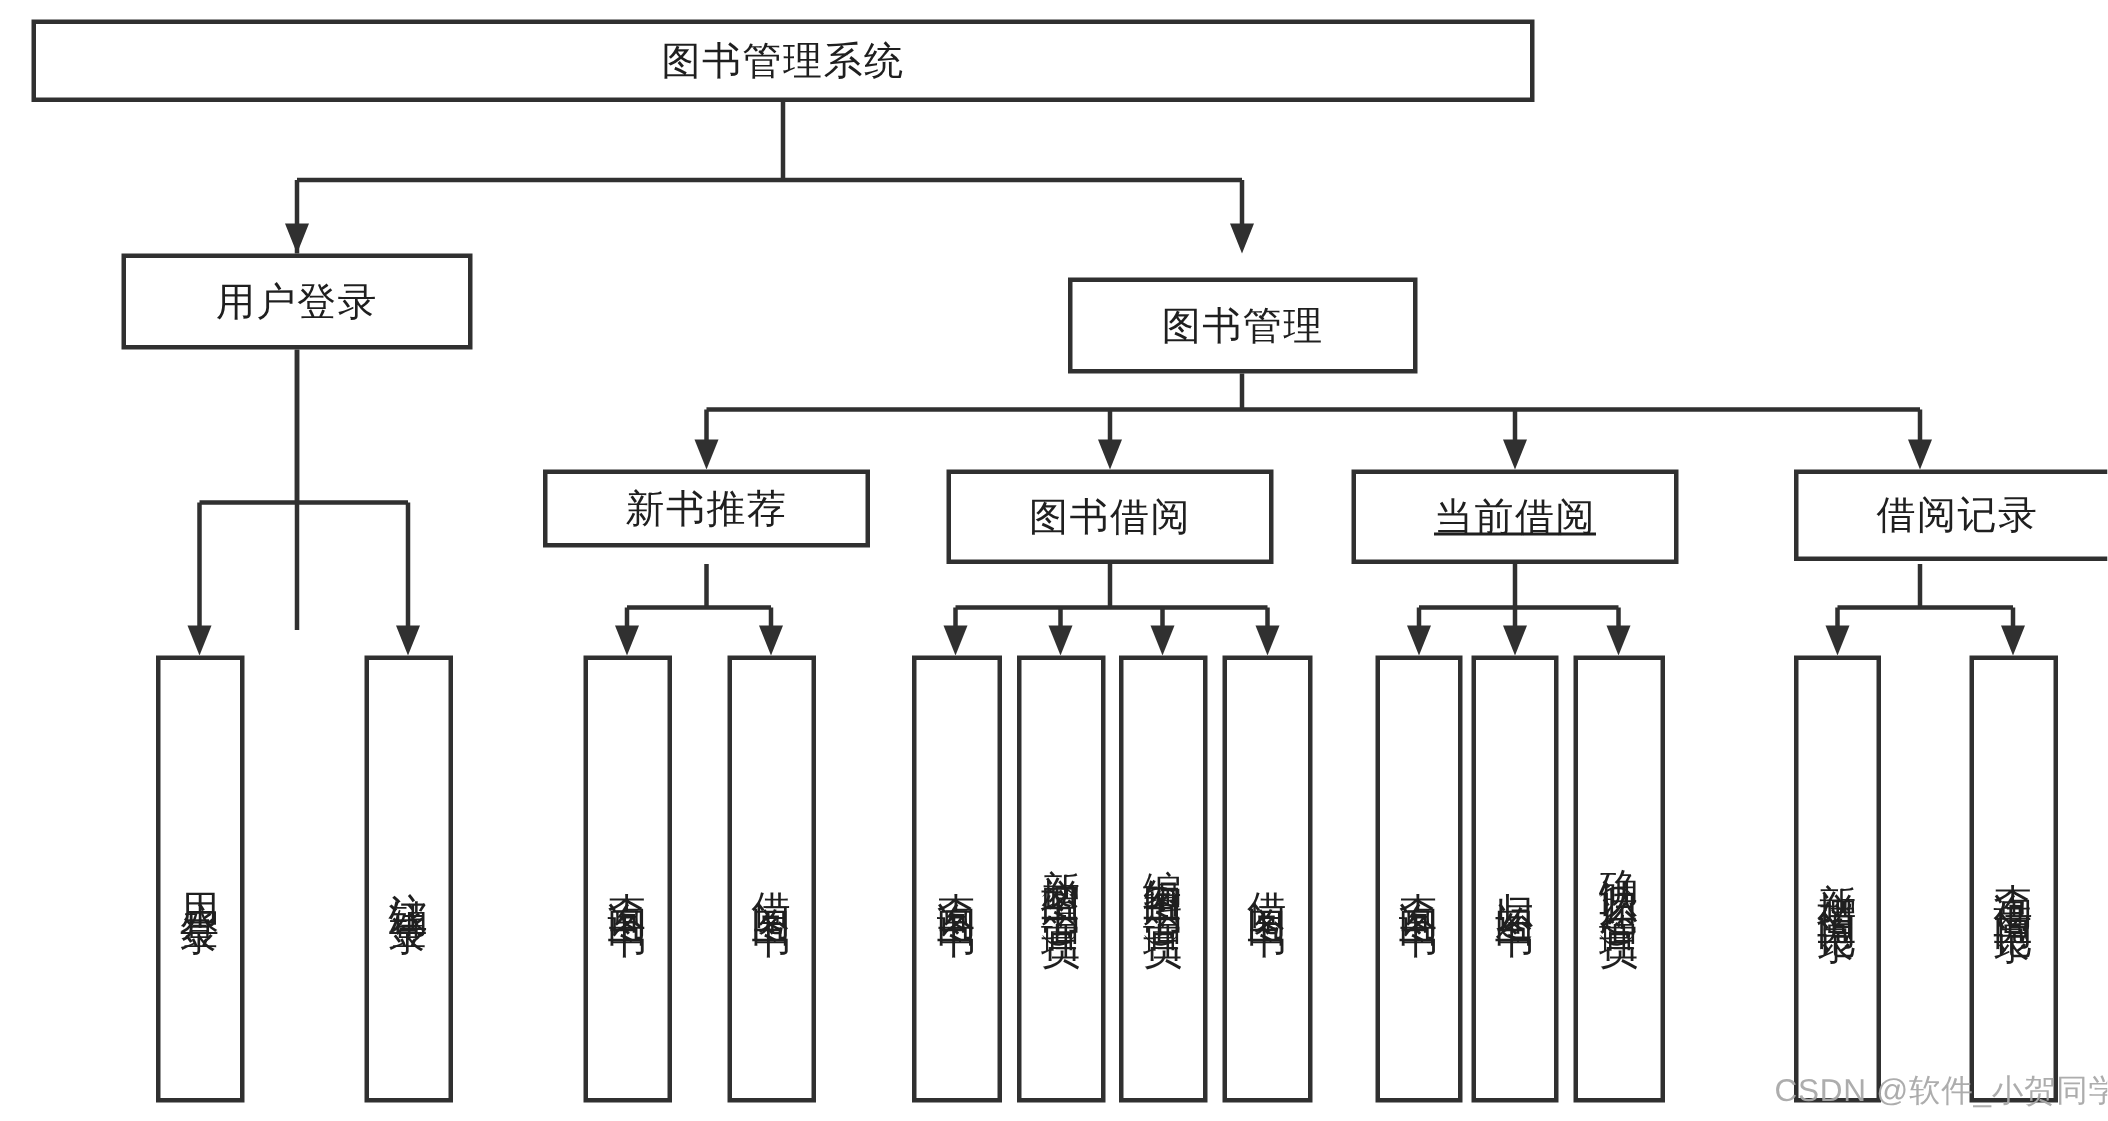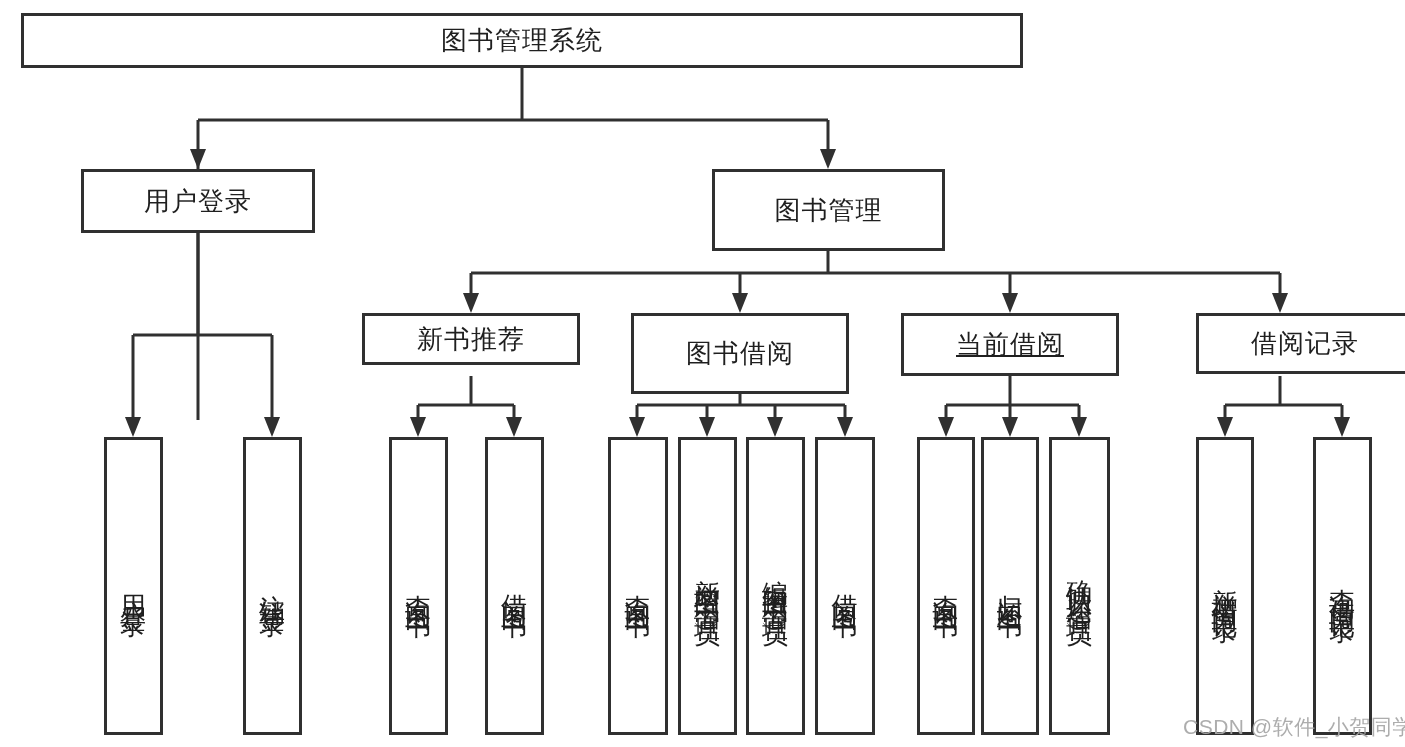--- a/index.html
+++ b/index.html
@@ -115,24 +115,24 @@
     <g>
       <path d="M1280 376 V405 M1225 405 H1342 M1225 405 V420 M1342 405 V420"></path>
       <polygon points="1217,417 1233,417 1225,437"></polygon>
       <polygon points="1334,417 1350,417 1342,437"></polygon>
     </g>
   </svg>
 
   <div class="box" style="left:21px; top:13px; width:1002px; height:55px;">图书管理系统</div>
 
   <div class="box" style="left:81px; top:169px; width:234px; height:64px;">用户登录</div>
-  <div class="box" style="left:712px; top:169px; width:233px; height:82px;font-family:Liberation Mono, monospace;">图书管理</div>
+  <div class="box" style="left:712px; top:185px; width:233px; height:64px;font-family:Liberation Mono, monospace;">图书管理</div>
 
   <div class="box" style="left:362px; top:313px; width:218px; height:52px;">新书推荐</div>
-  <div class="box" style="left:631px; top:313px; width:218px; height:81px;">图书借阅</div>
+  <div class="box" style="left:631px; top:313px; width:218px; height:63px;">图书借阅</div>
   <div class="box" style="left:901px; top:313px; width:218px; height:63px;text-decoration:underline;">当前借阅</div>
   <div class="box" style="left:1196px; top:313px; width:218px; height:61px;">借阅记录</div>
 
   <div class="box vertical" style="left:104px; top:437px; width:59px; height:298px;">用户登录</div>
   <div class="box vertical" style="left:243px; top:437px; width:59px; height:298px;">注销登录</div>
 
   <div class="box vertical" style="left:389px; top:437px; width:59px; height:298px;">查询图书</div>
   <div class="box vertical" style="left:485px; top:437px; width:59px; height:298px;">借阅图书</div>
 
   <div class="box vertical" style="left:608px; top:437px; width:60px; height:298px;">查询图书</div>

